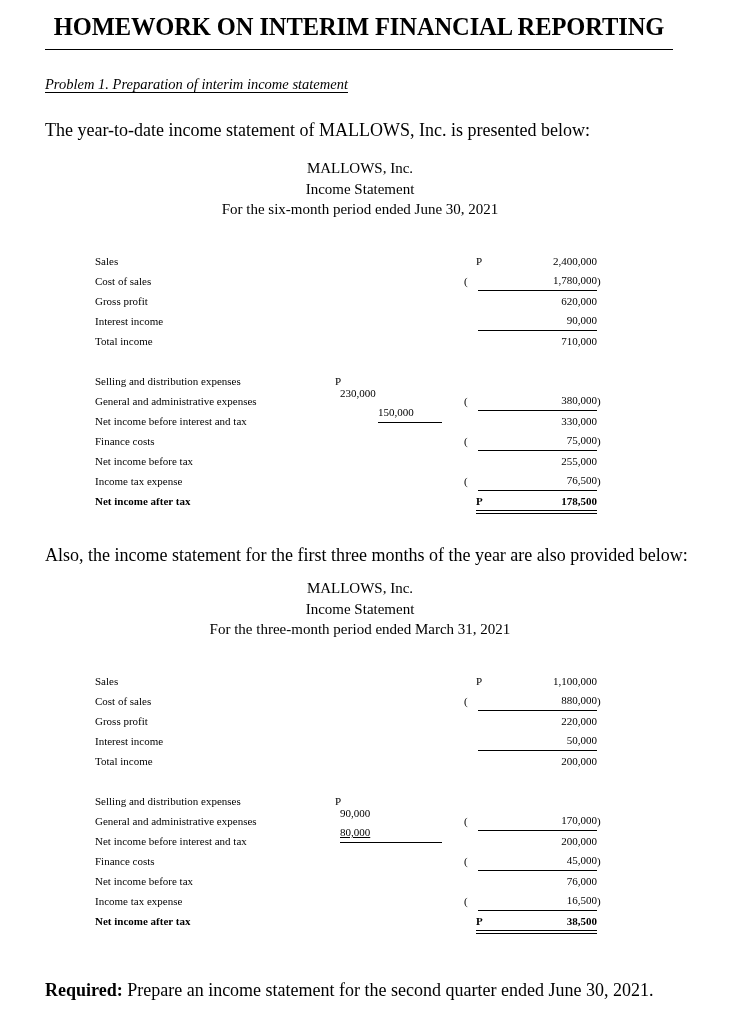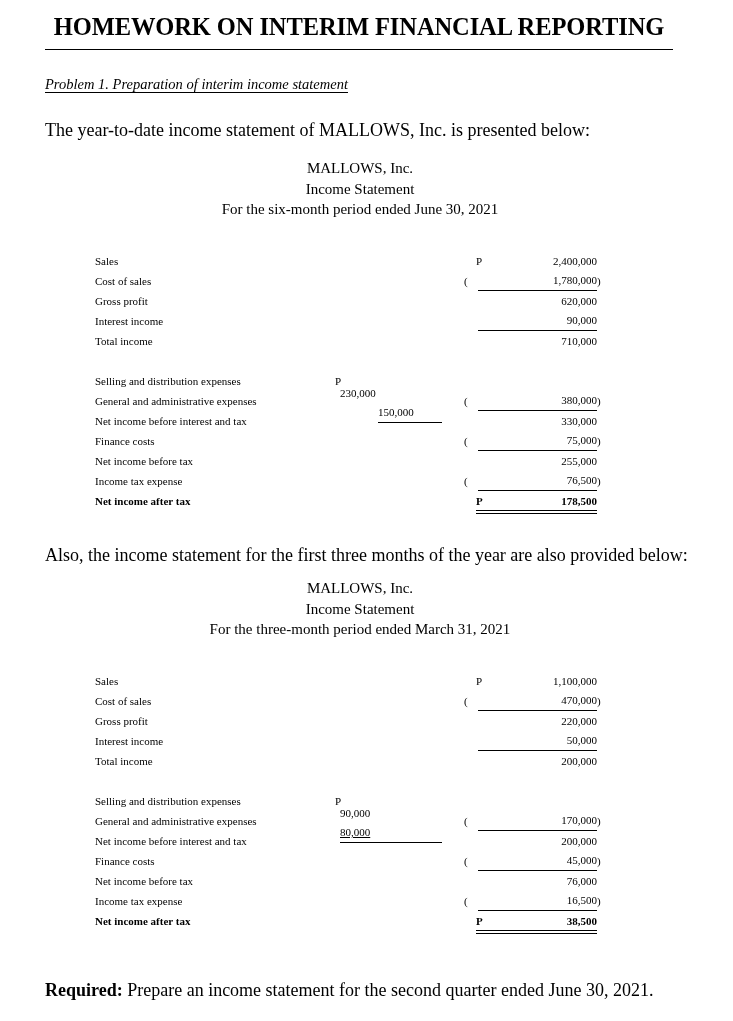--- a/index.html
+++ b/index.html
@@ -288,21 +288,21 @@
 
   <div class="stmt stmt-2">
       <div class="row">
         <span class="label">Sales</span>
         <span class="main-cur">P</span>
         <span class="main-amt">1,100,000</span>
       </div>
       <div class="row">
         <span class="label">Cost of sales</span>
         <span class="paren-open">(</span>
-        <span class="main-amt ul">470,000</span>
+        <span class="main-amt ul">880,000</span>
         <span class="paren-close">)</span>
       </div>
       <div class="row">
         <span class="label">Gross profit</span>
         <span class="main-amt">220,000</span>
       </div>
       <div class="row">
         <span class="label">Interest income</span>
         <span class="main-amt ul">50,000</span>
       </div>

